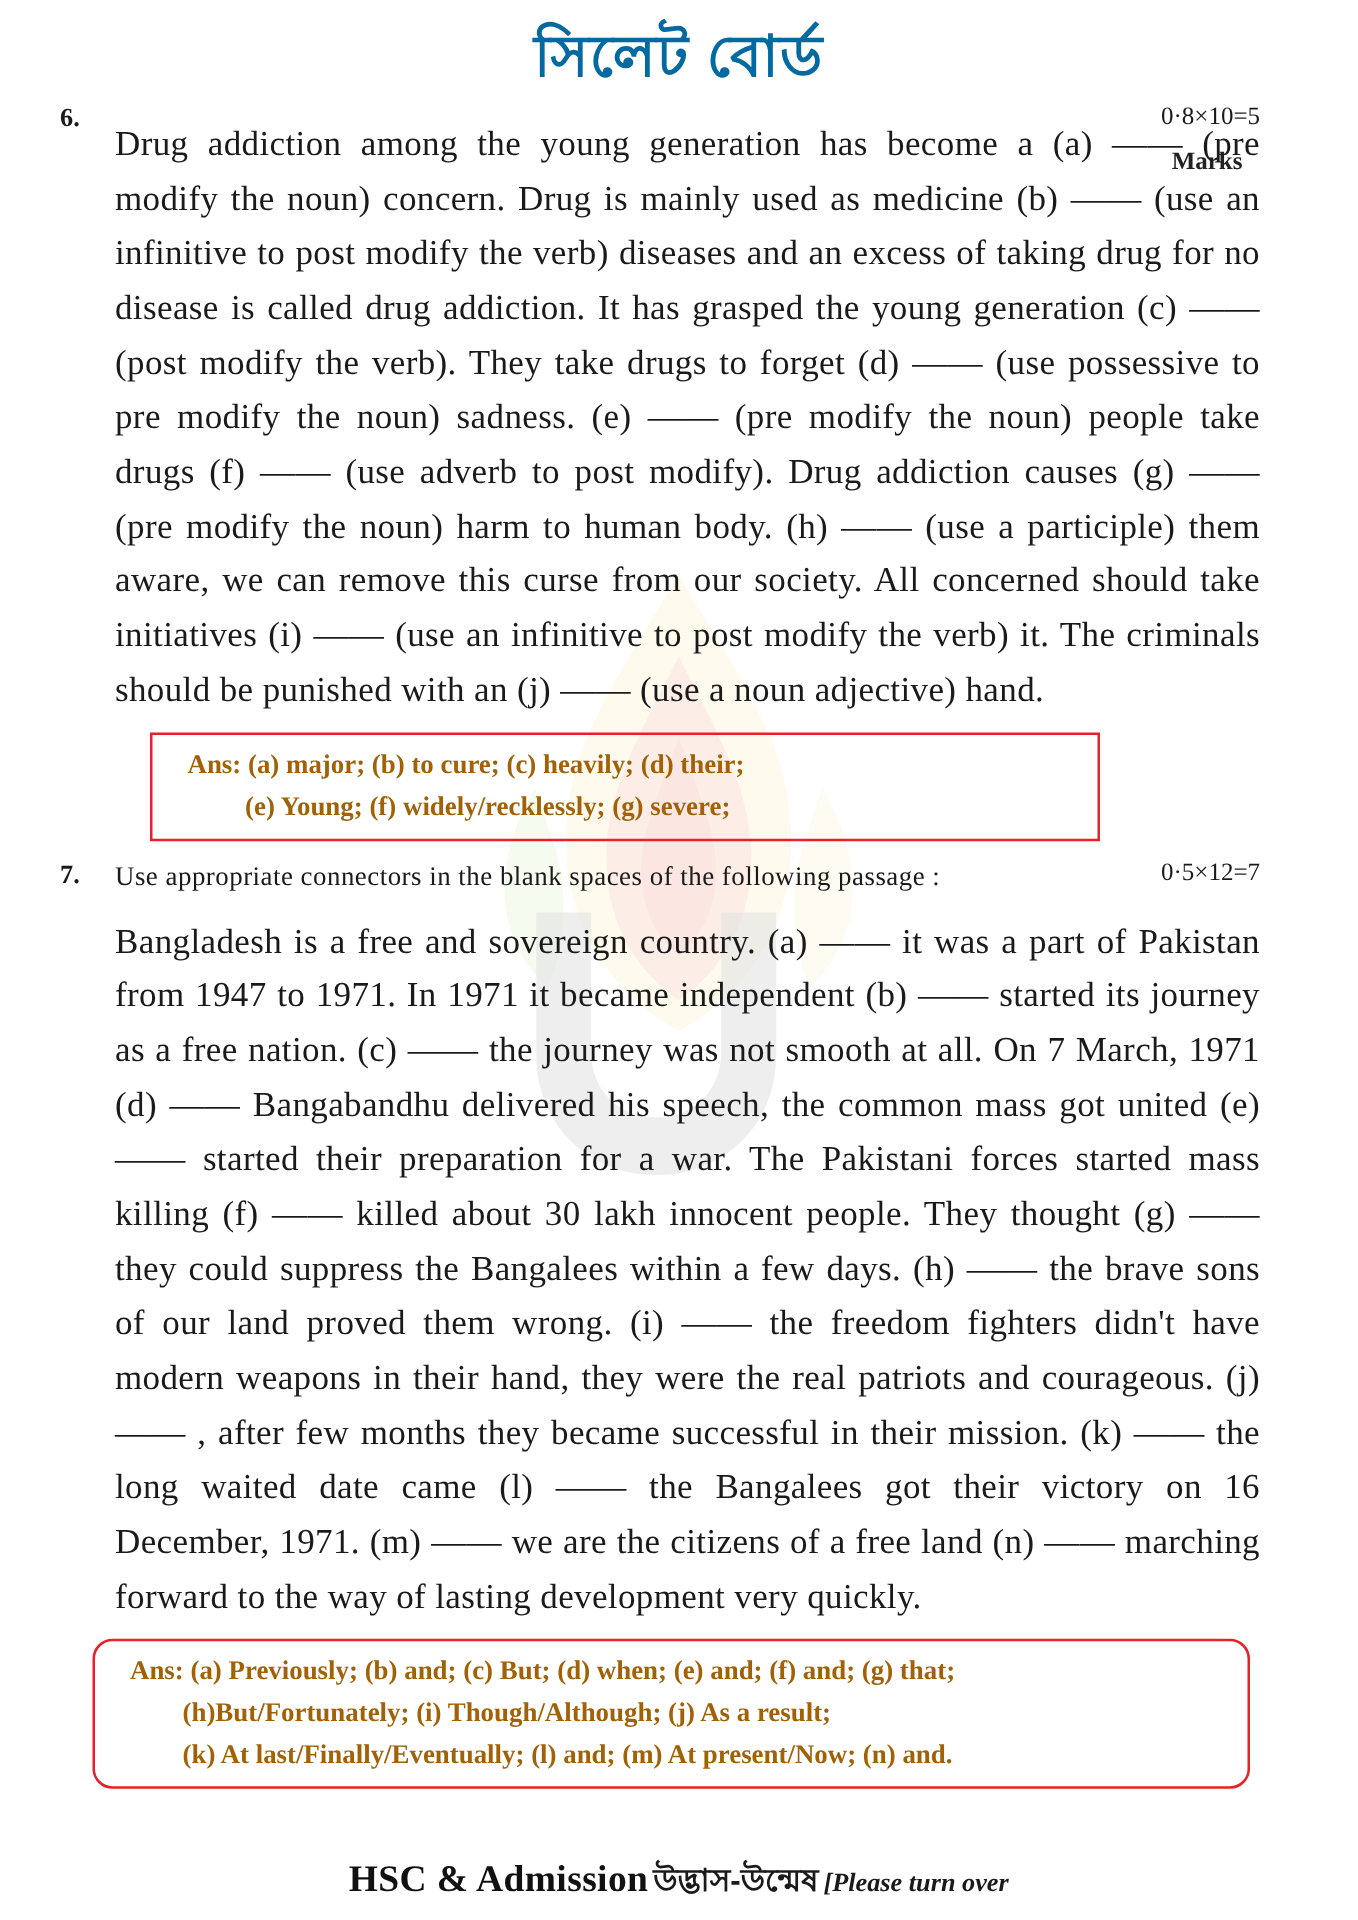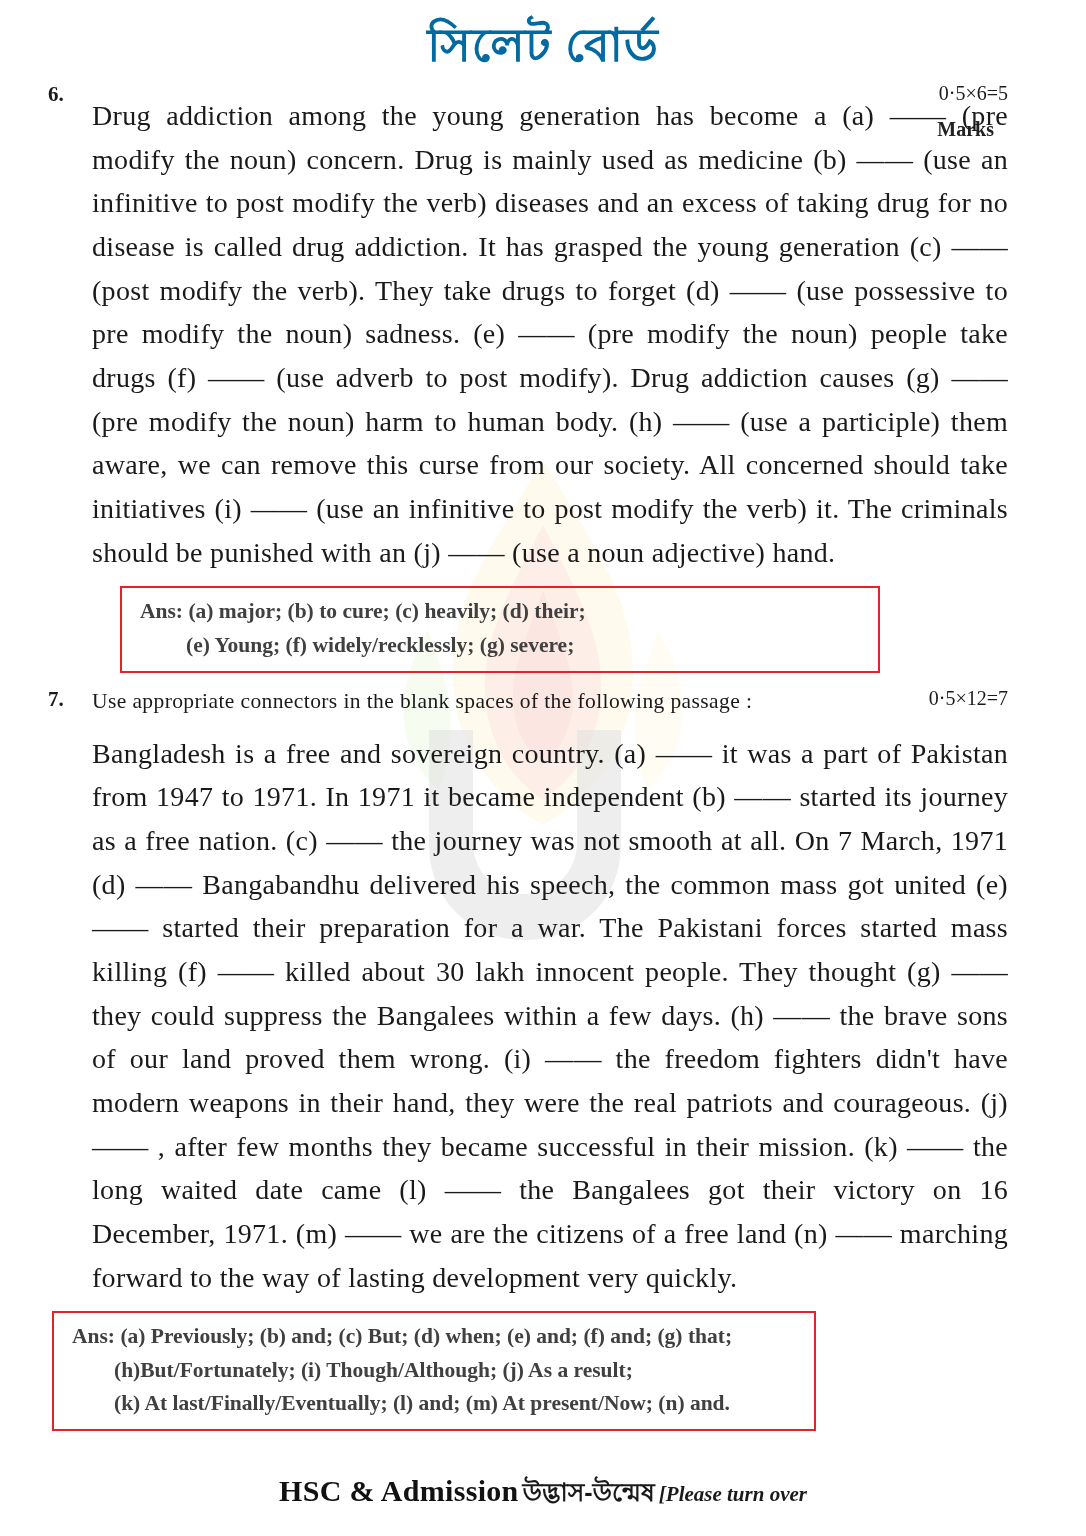--- a/index.html
+++ b/index.html
@@ -102,47 +102,48 @@
     line-height: 1.56;
     text-align: justify;
     margin-top: 14px;
     font-family: "Liberation Serif", serif;
     letter-spacing: 0.3px;
   }
 
   
   .ansbox {
     border: 2px solid #e8202a;
-    color: #404040;
+    color: #a16207;
     font-family: "Liberation Serif", serif;
     font-weight: bold;
     font-size: 21.5px;
     line-height: 1.55;
-    padding: 7px 10px 9px 18px;
+    padding: 7px 10px 9px 28px;
     margin: 12px 0 6px 0;
     box-sizing: border-box;
   }
   .ansbox .ans-line { display: block; white-space: nowrap; }
   .ansbox.indent .ans-line + .ans-line { padding-left: 46px; }
 
   .ansbox-6 {
     margin-left: 72px;
     margin-right: 0;
     width: 760px;
   }
   .ansbox-7 {
-    margin-left: 4px;
-    width: 764px;
+    margin-left: 26px;
+    width: 926px;
+    border-radius: 16px;
   }
   .ansbox-7 .ans-line + .ans-line { padding-left: 42px; }
 
   
   .footer {
     position: absolute;
-    bottom: 20px;
+    bottom: 8px;
     left: 0;
     right: 0;
     text-align: center;
     z-index: 3;
   }
   .footer-inner {
     display: inline-block;
     font-size: 30px;
     font-weight: bold;
     font-family: "Liberation Serif", serif;
@@ -182,21 +183,21 @@
       <path d="M96 300 h44 v112 c0 30 22 52 52 52 s52 -22 52 -52 V300 h44 v114 c0 56 -42 96 -96 96 s-96 -40 -96 -96 Z"></path>
       <path d="M268 300 h42 v208 h-42 Z" opacity="0"></path>
     </g>
   </svg>
 
   <div class="content">
 
     <div class="qblock">
       <div class="qnum">6.</div>
       <div class="qbody">
-        <div class="marks-val">0·5×6=5</div>
+        <div class="marks-val">0·8×10=5</div>
         <div class="passage">Drug addiction among the young generation has become a (a) —— (pre modify the noun) concern. Drug is mainly used as medicine (b) —— (use an infinitive to post modify the verb) diseases and an excess of taking drug for no disease is called drug addiction. It has grasped the young generation (c) —— (post modify the verb). They take drugs to forget (d) —— (use possessive to pre modify the noun) sadness. (e) —— (pre modify the noun) people take drugs (f) —— (use adverb to post modify). Drug addiction causes (g) —— (pre modify the noun) harm to human body. (h) —— (use a participle) them aware, we can remove this curse from our society. All concerned should take initiatives (i) —— (use an infinitive to post modify the verb) it. The criminals should be punished with an (j) —— (use a noun adjective) hand.</div>
       </div>
     </div>
 
     <div class="ansbox ansbox-6 indent">
       <span class="ans-line">Ans:  (a) major; (b) to cure; (c) heavily; (d) their;</span>
       <span class="ans-line">(e) Young; (f) widely/recklessly; (g) severe;</span>
     </div>
 
     <div class="qblock">

